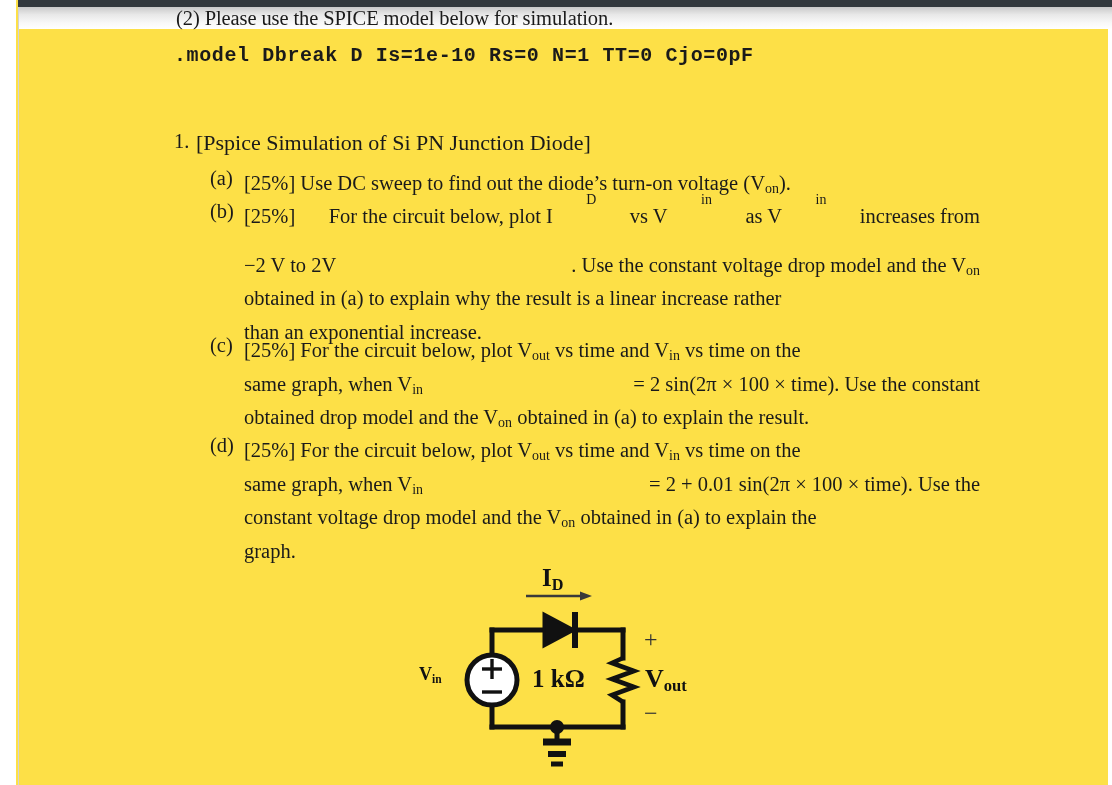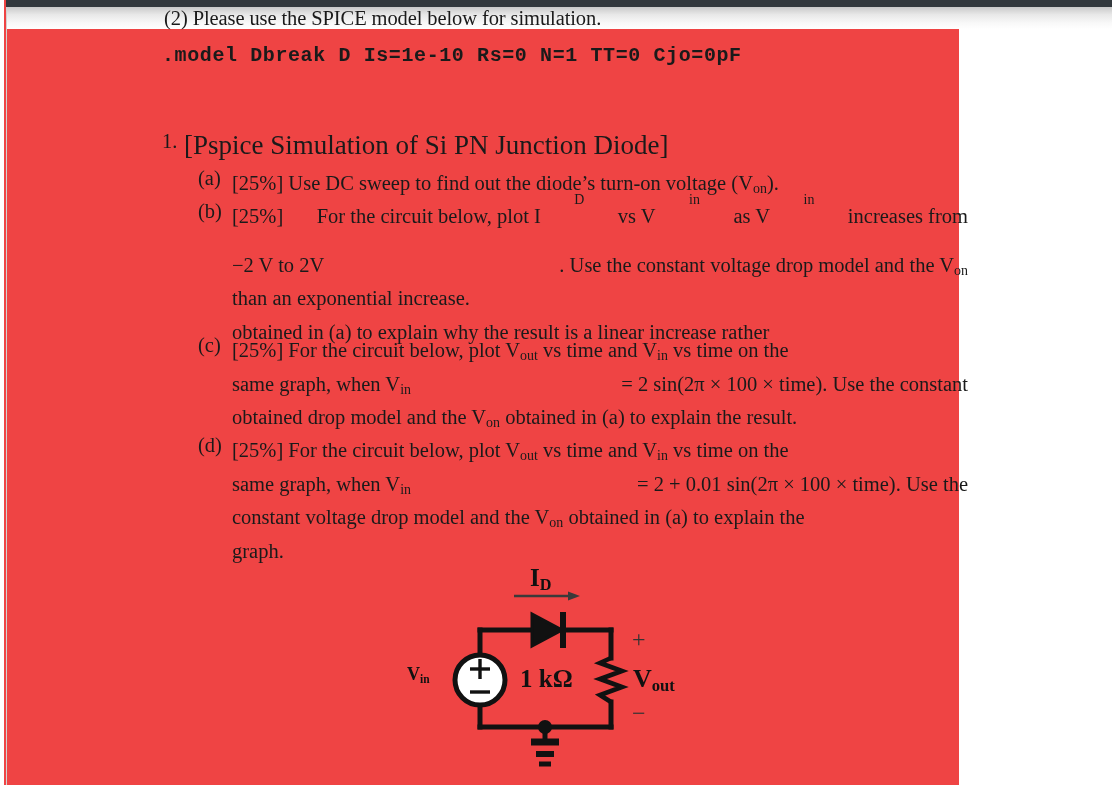--- a/index.html
+++ b/index.html
@@ -12,24 +12,24 @@
     height: 785px;
     overflow: hidden;
     font-family: "Liberation Serif", "DejaVu Serif", serif;
     color: #1a1a1a;
     position: relative;
   }
 
   
   #page {
     position: absolute;
-    left: 4px; top: 0;
-    width: 955px;
+    left: 16px; top: 0;
+    width: 1092px;
     height: 785px;
-    background: #ef4444;
+    background: #fde047;
     box-sizing: border-box;
   }
   #topbar {
     position: absolute;
     left: 2px; top: 0;
     width: 1110px;
     height: 7px;
     background: #32383d;
   }
   #topfade {
@@ -82,21 +82,21 @@
     position: absolute;
     left: 0;
     top: 0;
     font-size: 20.5px;
   }
   #item1 .title {
     position: absolute;
     left: 22px;
     top: 0;
     white-space: nowrap;
-    font-size: 27px;
+    font-size: 22px;
   }
 
   .subitem {
     position: absolute;
     left: 36px;
     width: 796px;
   }
   .subitem .mark {
     position: absolute;
     left: 0;
@@ -175,22 +175,22 @@
             <span> vs V</span>
             <sub>in</sub>
             <span> as V</span>
             <sub>in</sub>
             <span> increases from</span>
         </div>
         <div class="nb" style="display:flex; justify-content:space-between;margin-top:15px;">
           <span>−2 V to 2V</span>
           <span style="display:inline-block;"><span>. Use the constant voltage drop model and the V</span><sub>on</sub></span>
         </div>
+        <div>obtained in (a) to explain why the result is a linear increase rather</div>
         <div>than an exponential increase.</div>
-        <div>obtained in (a) to explain why the result is a linear increase rather</div>
       </div>
     </div>
 
     <div class="subitem" style="left:194px; top:334px; width:770px;">
       <span class="mark">(c)</span>
       <div class="body">
         <div class="nb">
           <span>[25%]</span><span> For the circuit below, plot V</span><sub>out</sub><span> vs time and V</span><sub>in</sub><span> vs time on the</span>
         </div>
         <div class="nb" style="display:flex; justify-content:space-between;">

